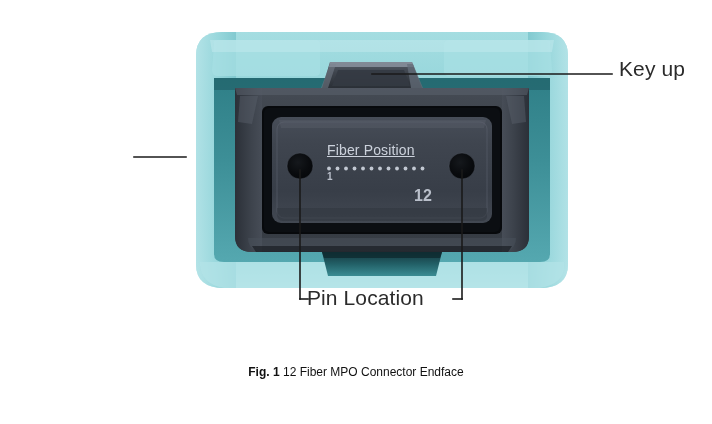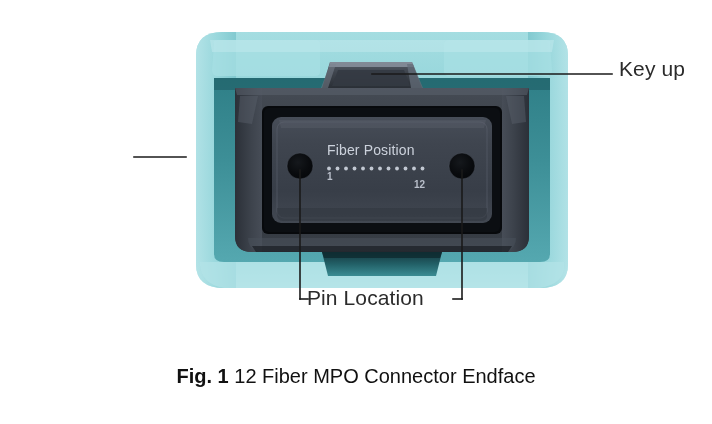--- a/index.html
+++ b/index.html
@@ -63,45 +63,46 @@
     white-space: nowrap;
     line-height: 1;
     pointer-events: none;
   }
   #fiber-position-title {
     left: 327px;
     top: 143px;
     font-size: 14px;
     letter-spacing: 0.15px;
     color: #ccd2dc;
+    text-decoration: underline;
   }
   #fiber-index-first {
     left: 327px;
     top: 172px;
     font-size: 10px;
     font-weight: 700;
     color: #b9bfca;
   }
   #fiber-index-last {
     left: 414px;
-    top: 180px;
-    font-size: 10px;
+    top: 188px;
+    font-size: 16px;
     font-weight: 700;
     color: #b9bfca;
   }
 
   
   #figure-caption {
     position: absolute;
     left: 0;
     top: 366px;
     width: 712px;
     text-align: center;
     font-family: "Liberation Sans", sans-serif;
-    font-size: 20px;
+    font-size: 12px;
     color: #111111;
     line-height: 1;
   }
   #caption-prefix {
     font-weight: 700;
   }
   #caption-text {
     font-weight: 400;
   }
 </style>

